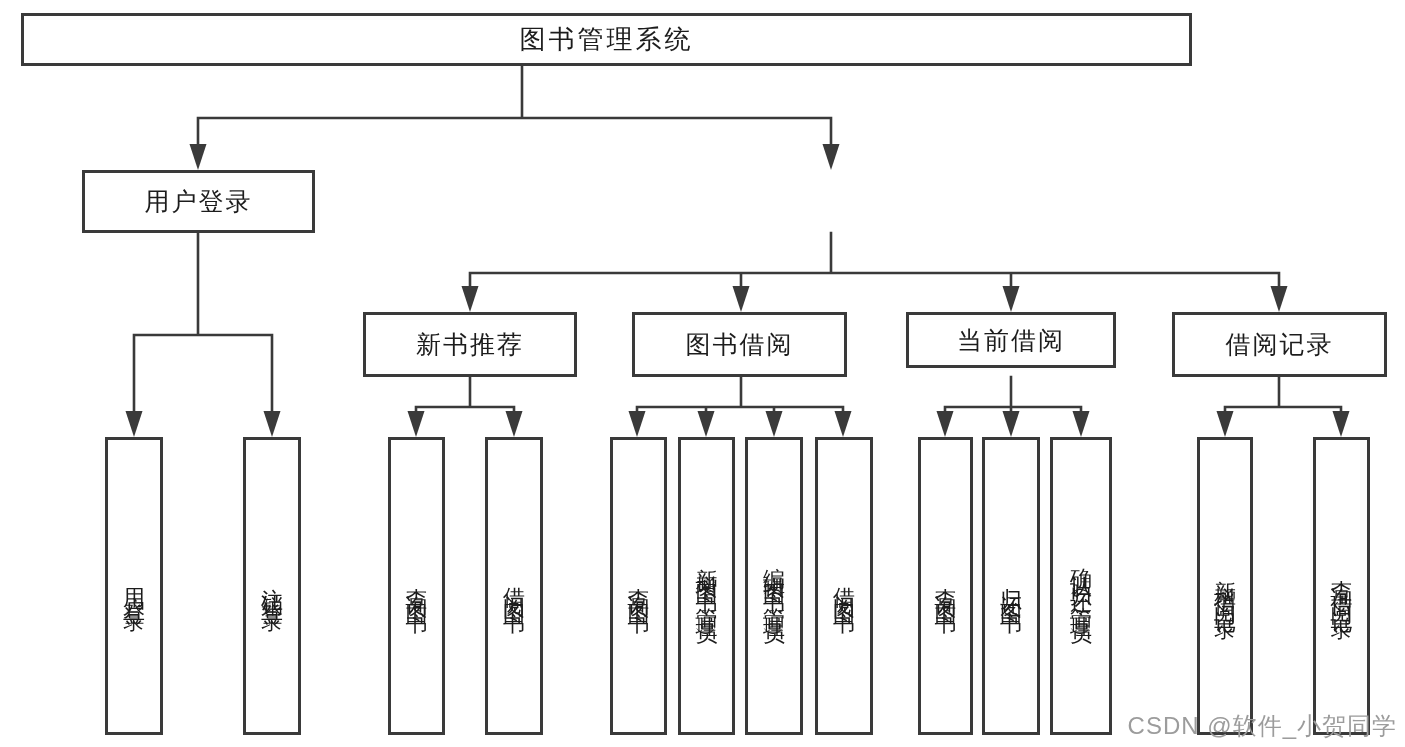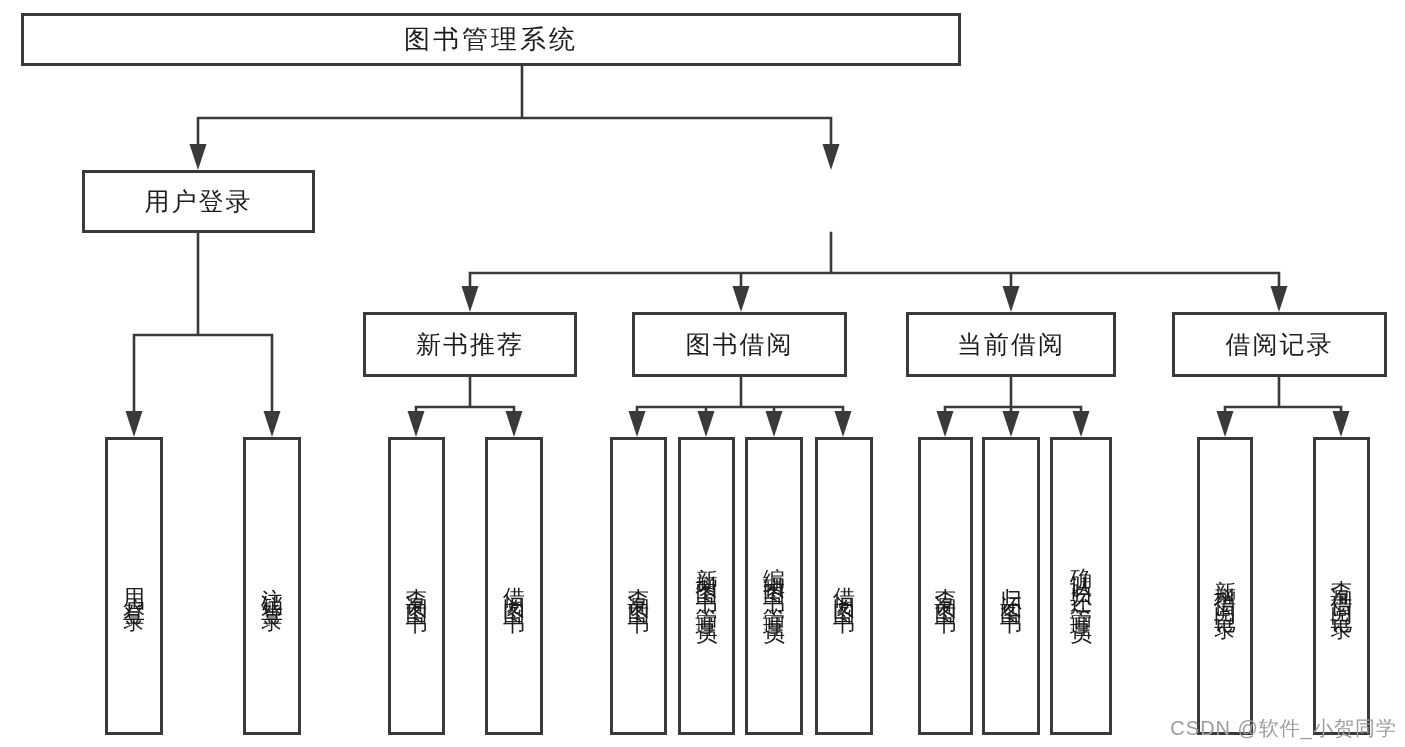--- a/index.html
+++ b/index.html
@@ -29,21 +29,21 @@
     writing-mode:vertical-rl;
     text-orientation:mixed;
     font-size:22px;
     letter-spacing:8px;
     line-height:1;
     white-space:nowrap;
   }
   .watermark{
     position:absolute;
     right:8px;bottom:5px;
-    font-size:20px;
+    font-size:24px;
     color:#9c9c9c;
     letter-spacing:1px;
     z-index:3;
     white-space:nowrap;
   }
 </style>
 </head>
 <body>
 
 <div class="canvas">
@@ -84,35 +84,35 @@
       <polygon points="1002.5,411 1019.5,411 1011,437"></polygon>
       <polygon points="1072.5,411 1089.5,411 1081,437"></polygon>
     </g>
     <g>
       <path d="M1279,377 L1279,407 M1225,407 L1341,407 M1225,407 L1225,415 M1341,407 L1341,415"></path>
       <polygon points="1216.5,411 1233.5,411 1225,437"></polygon>
       <polygon points="1332.5,411 1349.5,411 1341,437"></polygon>
     </g>
   </svg>
 
-  <div class="box h root" style="left:21px;top:13px;width:940px;height:53px">
+  <div class="box h root" style="left:21px;top:13px;width:1171px;height:53px">
     <span>图书管理系统</span>
   </div>
 
   <div class="box h" style="left:82px;top:170px;width:233px;height:63px">
     <span>用户登录</span>
   </div>
 
   <div class="box h" style="left:363px;top:312px;width:214px;height:65px">
     <span>新书推荐</span>
   </div>
   <div class="box h" style="left:632px;top:312px;width:215px;height:65px">
     <span>图书借阅</span>
   </div>
-  <div class="box h" style="left:906px;top:312px;width:210px;height:65px">
+  <div class="box h" style="left:906px;top:312px;width:210px;height:56px">
     <span>当前借阅</span>
   </div>
   <div class="box h" style="left:1172px;top:312px;width:215px;height:65px">
     <span>借阅记录</span>
   </div>
 
   <div class="box leaf" style="left:105px;width:58px">
     <span>用户登录</span>
   </div>
   <div class="box leaf" style="left:243px;width:58px">

